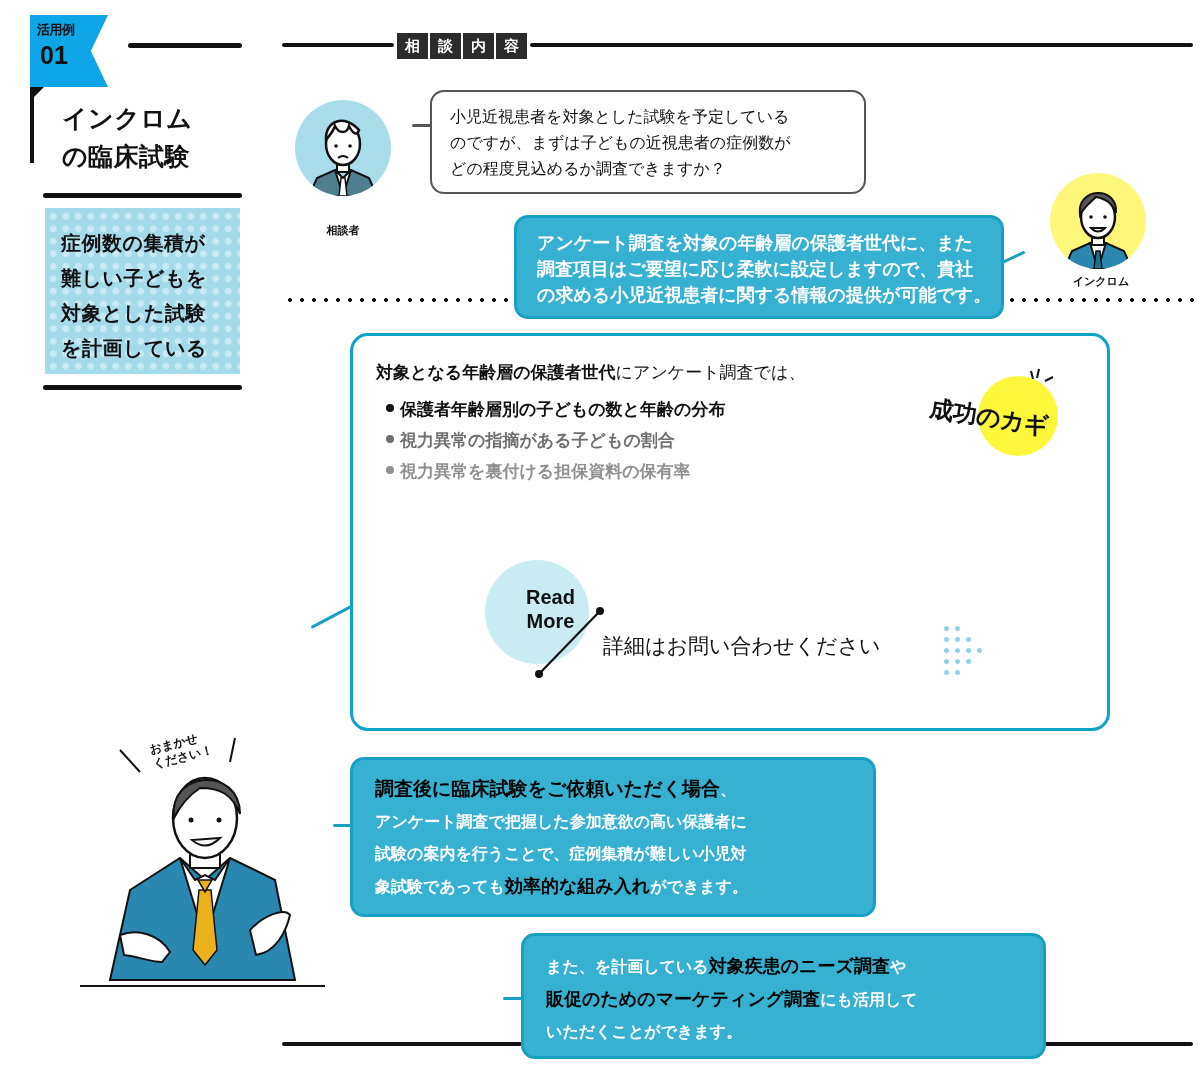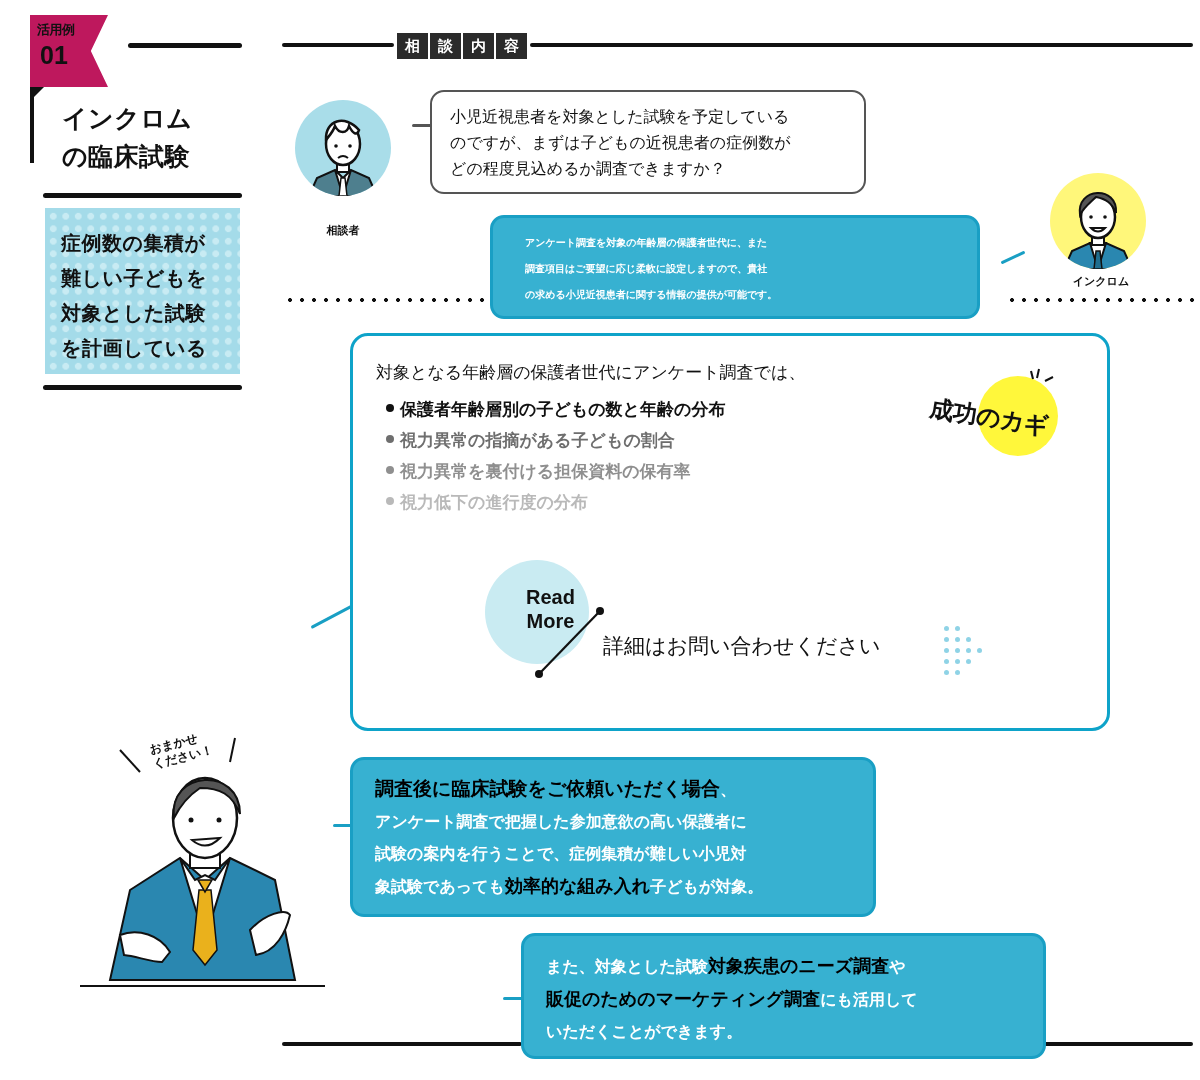--- a/index.html
+++ b/index.html
@@ -4,21 +4,21 @@
   <style>
     * { box-sizing: border-box; margin: 0; padding: 0; }
     html, body { width: 1200px; height: 1080px; background: #ffffff; overflow: hidden; }
     body { position: relative; font-family: "DejaVu Sans", "Liberation Sans", sans-serif; color: #111; }
 
     .abs { position: absolute; }
 
     
     .case-flag {
       position: absolute; left: 30px; top: 15px; width: 78px; height: 72px;
-      background: #be185d;
+      background: #0ea5e9;
       clip-path: polygon(0 0, 100% 0, 78% 50%, 100% 100%, 0 100%);
     }
     .case-flag .lbl { position: absolute; left: 7px; top: 6px; font-size: 13px; font-weight: bold; letter-spacing: -0.5px; }
     .case-flag .num { position: absolute; left: 10px; top: 26px; font-size: 25px; font-weight: bold; font-family: "Liberation Sans", sans-serif; }
     .flag-pole { position: absolute; left: 30px; top: 87px; width: 9px; height: 76px; }
     .flag-pole .tri { position:absolute; left:0; top:0; width:0; height:0; border-top: 14px solid #111; border-right: 14px solid transparent; }
     .flag-pole .bar { position:absolute; left:0; top:0; width:4px; height:76px; background:#111; }
 
     .hr-black { position: absolute; height: 5px; background: #111; border-radius: 3px; }
 
@@ -51,39 +51,39 @@
     
     .bubble-white {
       position: absolute; left: 430px; top: 90px; width: 436px; height: 104px;
       border: 2.5px solid #555; border-radius: 14px; background: #fff;
       padding: 12px 0 0 18px; font-size: 16px; line-height: 26px; color: #111;
     }
     .bubble-blue {
       position: absolute; background: #37b1d1; border: 3px solid #199fc4; border-radius: 14px;
       color: #fff; font-weight: bold;
     }
-    .b1 { left: 490px; top: 215px; width: 490px; height: 104px; padding: 12px 0 0 32px; font-size: 10px; line-height: 26px; }
+    .b1 { left: 514px; top: 215px; width: 490px; height: 104px; padding: 12px 0 0 20px; font-size: 18px; line-height: 26px; }
     .b2 { left: 350px; top: 757px; width: 526px; height: 160px; padding: 12px 0 0 22px; font-size: 16px; line-height: 32px; }
     .b2 .hl-big { font-size: 19px; }
     .b3 { left: 521px; top: 933px; width: 525px; height: 126px; padding: 14px 0 0 22px; font-size: 16px; line-height: 32px; }
     .hl { color: #000000; font-weight: 900; font-size: 18px; }
 
     .connector { position: absolute; background: #199fc4; height: 3px; border-radius: 2px; }
 
     .dotted-line { position: absolute; height: 4px;
       background-image: radial-gradient(circle, #111 1.8px, transparent 2.2px);
       background-size: 12px 4px; background-repeat: repeat-x; }
 
     
     .key-box {
       position: absolute; left: 350px; top: 333px; width: 760px; height: 398px;
       border: 3.5px solid #0ea3c9; border-radius: 18px; background: #fff;
     }
     .key-lead { position: absolute; left: 23px; top: 24px; font-size: 17px; line-height: 24px; }
-    .key-lead b { font-weight: 400; }
+    .key-lead b { font-weight: 700; }
     .key-list { position: absolute; left: 33px; top: 58px; list-style: none; }
     .key-list li { font-size: 17px; font-weight: bold; line-height: 31px; }
     .key-list li .dot { display:inline-block; width: 8px; height: 8px; border-radius: 50%; margin-right: 6px; vertical-align: middle; position: relative; top: -2px; }
 
     .kagi-circle { position: absolute; left: 978px; top: 376px; width: 80px; height: 80px; border-radius: 50%; background: #fff73b; }
     .kagi-text { position: absolute; left: 930px; top: 392px; font-size: 24px; font-weight: 900; transform: rotate(9deg); transform-origin: left center; white-space: nowrap; letter-spacing: -0.5px; }
 
     .readmore-circle { position: absolute; left: 485px; top: 560px; width: 104px; height: 104px; border-radius: 50%; background: #c9ebf2; }
     .readmore-text { position: absolute; left: 526px; top: 585px; font-family: Liberation Sans, sans-serif; font-weight: bold; font-size: 20px; line-height: 24px; text-align: center; }
     .contact-text { position: absolute; left: 603px; top: 632px; font-size: 21px; }
@@ -180,21 +180,20 @@
 
 <div class="connector" style="left:308px; top:613px; width:56px; transform:rotate(-28deg);"></div>
 <div class="key-box">
   <div class="key-lead">
     <b>対象となる年齢層の保護者世代</b><span>にアンケート調査では、</span>
   </div>
   <ul class="key-list">
     <li style="color:#111111;"><span class="dot" style="background:#111111;"></span><span>保護者年齢層別の子どもの数と年齢の分布</span></li>
     <li style="color:#6e6e6e;"><span class="dot" style="background:#6e6e6e;"></span><span>視力異常の指摘がある子どもの割合</span></li>
     <li style="color:#8f8f8f;"><span class="dot" style="background:#8f8f8f;"></span><span>視力異常を裏付ける担保資料の保有率</span></li>
-    <li style="color:#b9b9b9;"><span class="dot" style="background:#b9b9b9;"></span><span>視力低下の進行度の分布</span></li>
   </ul>
 </div>
 
 <div class="kagi-circle"></div>
 <svg class="abs" style="left:1025px; top:365px;" width="36" height="24" viewBox="0 0 36 24">
   <line x1="6" y1="6" x2="8" y2="14" stroke="#111" stroke-width="2"></line>
   <line x1="14" y1="4" x2="12" y2="13" stroke="#111" stroke-width="2"></line>
   <line x1="28" y1="12" x2="20" y2="16" stroke="#111" stroke-width="2"></line>
 </svg>
 <div class="kagi-text">成功のカギ</div>
@@ -251,24 +250,24 @@
   <path d="M170 200 C185 184, 205 178, 210 185 C206 202, 196 222, 176 225 Z" fill="#fff" stroke="#111" stroke-width="2"></path>
 
   <line x1="0" y1="256" x2="245" y2="256" stroke="#111" stroke-width="2"></line>
 </svg>
 
 <div class="connector" style="left:333px; top:824px; width:20px;"></div>
 <div class="bubble-blue b2">
   <div><span class="hl hl-big">調査後に臨床試験をご依頼いただく場合</span><span>、</span></div>
   <div>アンケート調査で把握した参加意欲の高い保護者に</div>
   <div>試験の案内を行うことで、症例集積が難しい小児対</div>
-  <div><span>象試験であっても</span><span class="hl">効率的な組み入れ</span><span>子どもが対象。</span></div>
+  <div><span>象試験であっても</span><span class="hl">効率的な組み入れ</span><span>ができます。</span></div>
 </div>
 
 <div class="hr-black" style="left:282px; top:1042px; width:240px; height:4px;"></div>
 <div class="hr-black" style="left:1044px; top:1042px; width:149px; height:4px;"></div>
 
 <div class="connector" style="left:503px; top:997px; width:22px;"></div>
 <div class="bubble-blue b3">
-  <div><span>また、対象とした試験</span><span class="hl">対象疾患のニーズ調査</span><span>や</span></div>
+  <div><span>また、を計画している</span><span class="hl">対象疾患のニーズ調査</span><span>や</span></div>
   <div><span class="hl">販促のためのマーケティング調査</span><span>にも活用して</span></div>
   <div>いただくことができます。</div>
 </div>
 
 </body></html>

